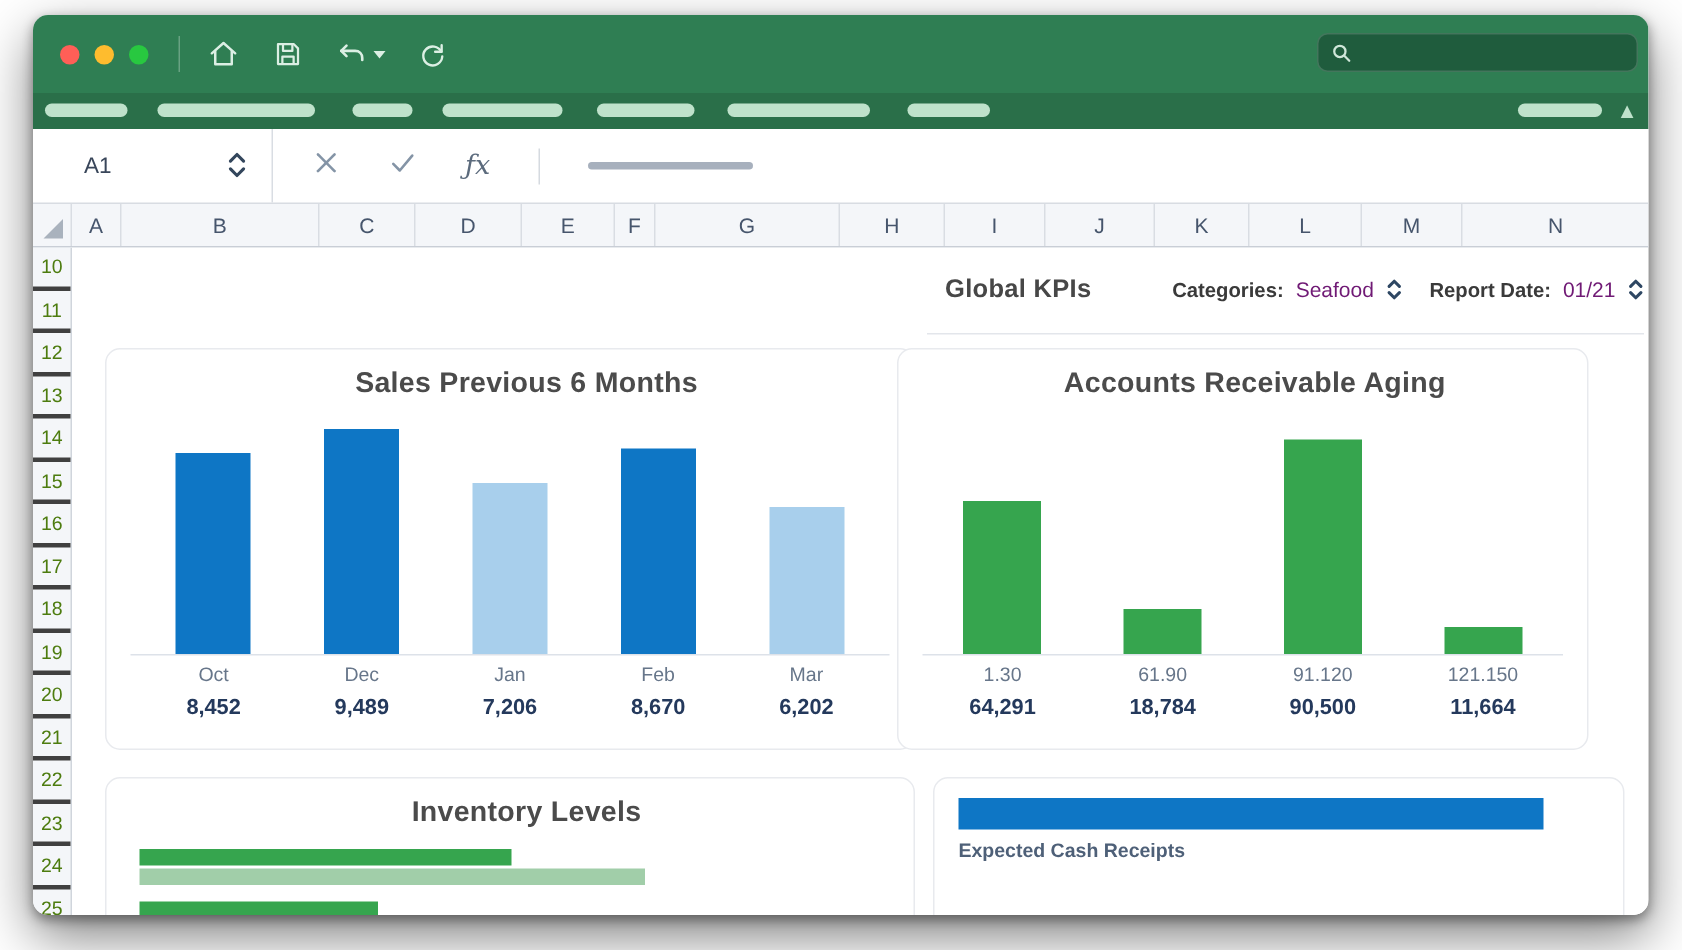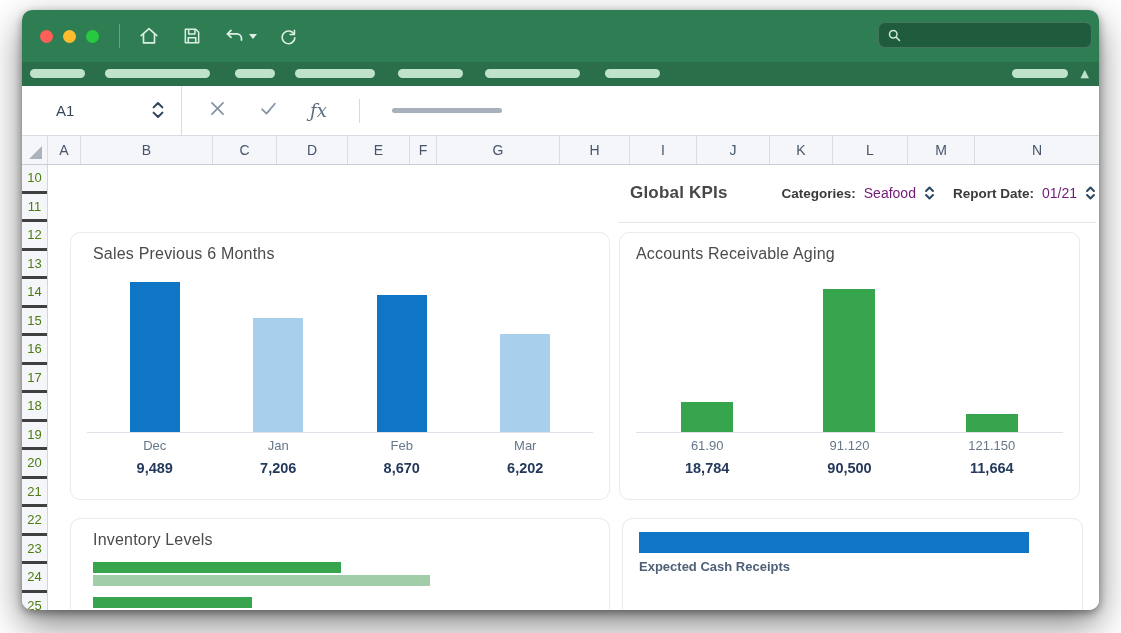--- a/index.html
+++ b/index.html
@@ -43,23 +43,23 @@
   .kpi-title{font-size:17px;font-weight:700;color:#474747;letter-spacing:.2px;}
   .kpi-spacer{flex:1;}
   .kpi-group{display:flex;align-items:center;gap:8px;}
   .kpi-label{font-size:13.5px;font-weight:700;color:#3a3a3a;}
   .kpi-value{font-size:14px;color:#701a75;}
   .kpi-stepper{color:#2e4763;display:flex;}
   .kpi-gap{width:18px;}
   .kpi-divider{position:absolute;left:570px;top:57px;width:478px;height:1px;background:#e3e6eb;}
   
   .card{position:absolute;background:#fff;border:1px solid #e8eaee;border-radius:10px;overflow:hidden;box-sizing:border-box;}
-  .card-title{font-size:16px;font-weight:400;color:#4b4b4b;letter-spacing:.2px;}
+  .card-title{font-size:19px;font-weight:700;color:#4b4b4b;letter-spacing:.2px;text-align:center;}
   .card.sales{left:22px;top:67px;width:540px;height:268px;}
-  .card.ar{left:571px;top:67px;width:461px;height:268px;}
+  .card.ar{left:550px;top:67px;width:461px;height:268px;}
   .card.inv{left:22px;top:353px;width:540px;height:268px;}
   .card.cash{left:574px;top:353px;width:461px;height:268px;}
   .card.sales .card-title,.card.inv .card-title{margin:12px 0 0 22px;}
   .card.ar .card-title,.card.cash .card-title{margin:12px 0 0 16px;}
   
   .vchart{position:relative;display:flex;margin-top:9px;}
   .card.sales .vchart{padding:0 22px;}
   .card.ar .vchart{padding:0 16px;}
   .axis{position:absolute;top:160px;left:16px;right:16px;height:1px;background:#dde2e9;}
   .vcol{flex:1;display:flex;flex-direction:column;align-items:center;}
@@ -236,20 +236,27 @@
         </span>
       </div>
       <div class="kpi-divider"></div>
 
       <div class="card sales">
         <div class="card-title">Sales Previous 6 Months</div>
         <div class="vchart">
             <div class="axis"></div>
             <div class="vcol">
               <div class="bar-slot">
+                <div class="vbar" style="height: 134px; background: rgb(14, 118, 197);"></div>
+              </div>
+              <div class="cat">Oct</div>
+              <div class="val">8,452</div>
+            </div>
+            <div class="vcol">
+              <div class="bar-slot">
                 <div class="vbar" style="height: 150px; background: rgb(14, 118, 197);"></div>
               </div>
               <div class="cat">Dec</div>
               <div class="val">9,489</div>
             </div>
             <div class="vcol">
               <div class="bar-slot">
                 <div class="vbar" style="height: 114px; background: rgb(168, 207, 236);"></div>
               </div>
               <div class="cat">Jan</div>
@@ -269,20 +276,27 @@
               <div class="cat">Mar</div>
               <div class="val">6,202</div>
             </div>
           </div>
       </div>
 
       <div class="card ar">
         <div class="card-title">Accounts Receivable Aging</div>
         <div class="vchart">
             <div class="axis"></div>
+            <div class="vcol">
+              <div class="bar-slot">
+                <div class="vbar" style="height: 102px; background: rgb(54, 165, 78);"></div>
+              </div>
+              <div class="cat">1.30</div>
+              <div class="val">64,291</div>
+            </div>
             <div class="vcol">
               <div class="bar-slot">
                 <div class="vbar" style="height: 30px; background: rgb(54, 165, 78);"></div>
               </div>
               <div class="cat">61.90</div>
               <div class="val">18,784</div>
             </div>
             <div class="vcol">
               <div class="bar-slot">
                 <div class="vbar" style="height: 143px; background: rgb(54, 165, 78);"></div>

